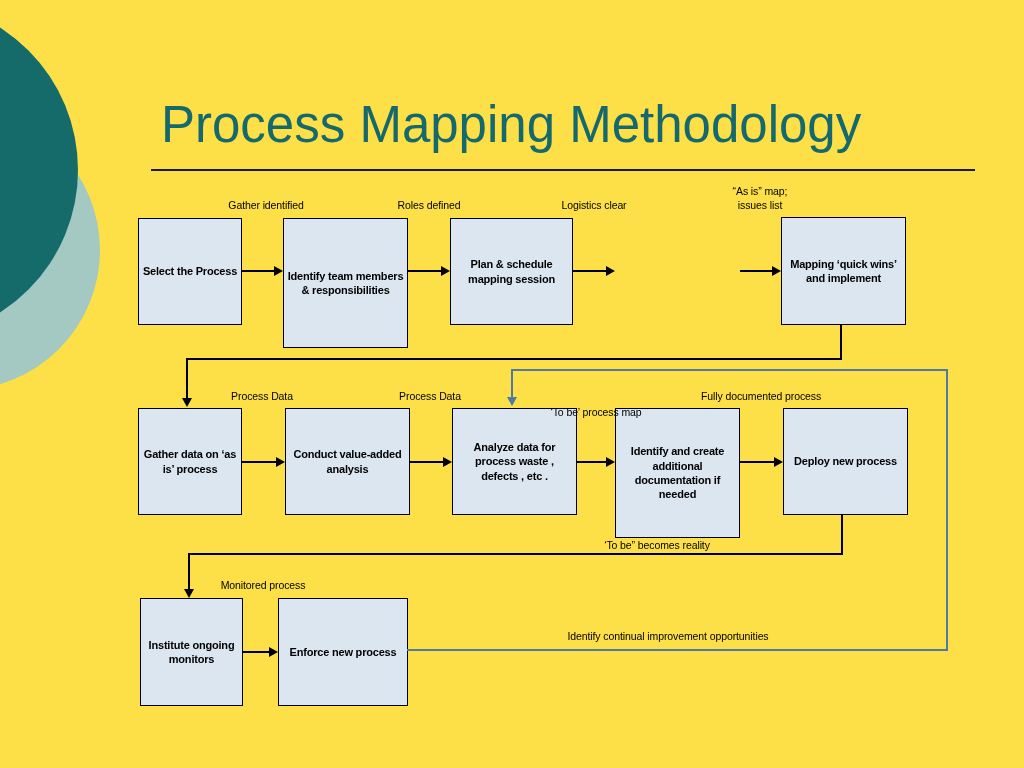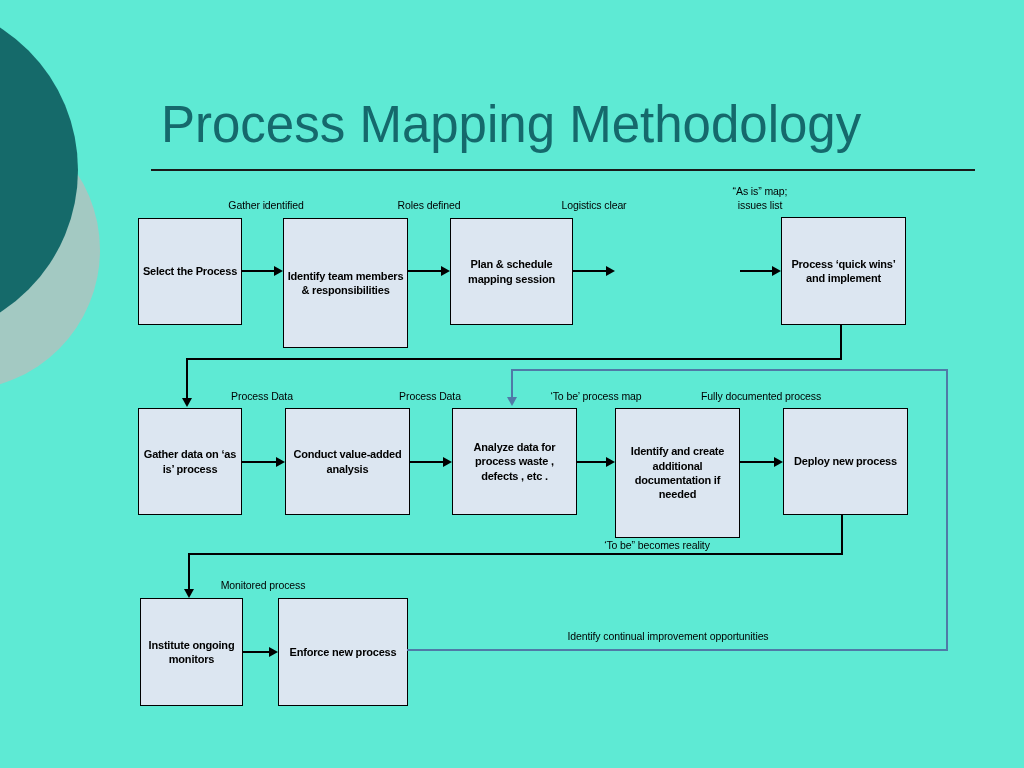--- a/index.html
+++ b/index.html
@@ -1,18 +1,18 @@
 <!DOCTYPE html>
 <html><head>
 <meta charset="utf-8">
 <style>
   html,body{margin:0;padding:0;}
   body{font-family:"Liberation Sans", sans-serif; background:#888;}
   #slide{
-    position:relative; width:1024px; height:768px; background:#5eead4;
+    position:relative; width:1024px; height:768px; background:#fde047;
     overflow:hidden; margin:0 auto;
   }
   
   .circle{position:absolute; border-radius:50%;}
   .circle-light{left:-180px; top:110px; width:280px; height:280px; background:#a3c9c2;}
   .circle-dark{left:-260px; top:1px; width:338px; height:338px; background:#156a6a;}
   
   .title{
     position:absolute; left:161px; top:96px; font-size:51px; line-height:1.15;
     color:#15696c; letter-spacing:0; white-space:nowrap; font-weight:400;
@@ -48,38 +48,38 @@
 
   <div class="circle circle-light"></div>
   <div class="circle circle-dark"></div>
 
   <div class="title">Process Mapping Methodology</div>
   <div class="title-underline"></div>
 
   <div class="fbox" style="left:138px;top:218px;width:104px;height:107px">Select the Process</div>
   <div class="fbox" style="left:283px;top:218px;width:125px;height:130px">Identify team members &amp; responsibilities</div>
   <div class="fbox" style="left:450px;top:218px;width:123px;height:107px">Plan &amp; schedule mapping session</div>
-  <div class="fbox" style="left:781px;top:217px;width:125px;height:108px">Process ‘quick wins’ and implement</div>
+  <div class="fbox" style="left:781px;top:217px;width:125px;height:108px">Mapping ‘quick wins’ and implement</div>
 
   <div class="fbox" style="left:138px;top:408px;width:104px;height:107px">Gather data on ‘as is’ process</div>
   <div class="fbox" style="left:285px;top:408px;width:125px;height:107px">Conduct value-added analysis</div>
   <div class="fbox" style="left:452px;top:408px;width:125px;height:107px">Analyze data for process waste , defects , etc .</div>
   <div class="fbox" style="left:615px;top:408px;width:125px;height:130px">Identify and create additional documentation if needed</div>
   <div class="fbox" style="left:783px;top:408px;width:125px;height:107px">Deploy new process</div>
 
   <div class="fbox" style="left:140px;top:598px;width:103px;height:108px">Institute ongoing monitors</div>
   <div class="fbox" style="left:278px;top:598px;width:130px;height:108px">Enforce new process</div>
 
   <div class="clabel" style="left:266px;top:199px">Gather identified</div>
   <div class="clabel" style="left:429px;top:199px">Roles defined</div>
   <div class="clabel" style="left:594px;top:199px">Logistics clear</div>
   <div class="clabel wrap" style="left:760px;top:185px">“As is” map; issues list</div>
   <div class="clabel" style="left:262px;top:390px">Process Data</div>
   <div class="clabel" style="left:430px;top:390px">Process Data</div>
-  <div class="clabel" style="left:596px;top:390px">‘To be’ process map</div>
+  <div class="clabel" style="left:596px;top:406px">‘To be’ process map</div>
   <div class="clabel" style="left:761px;top:390px">Fully documented process</div>
   <div class="clabel" style="left:657px;top:539px">‘To be” becomes reality</div>
   <div class="clabel" style="left:263px;top:579px">Monitored process</div>
   <div class="clabel" style="left:668px;top:630px">Identify continual improvement opportunities</div>
 
   <div class="hline" style="left:242px;top:270px;width:33px"></div>
   <div class="ah-r" style="left:274px;top:266px"></div>
   <div class="hline" style="left:408px;top:270px;width:34px"></div>
   <div class="ah-r" style="left:441px;top:266px"></div>
   <div class="hline" style="left:573px;top:270px;width:34px"></div>

